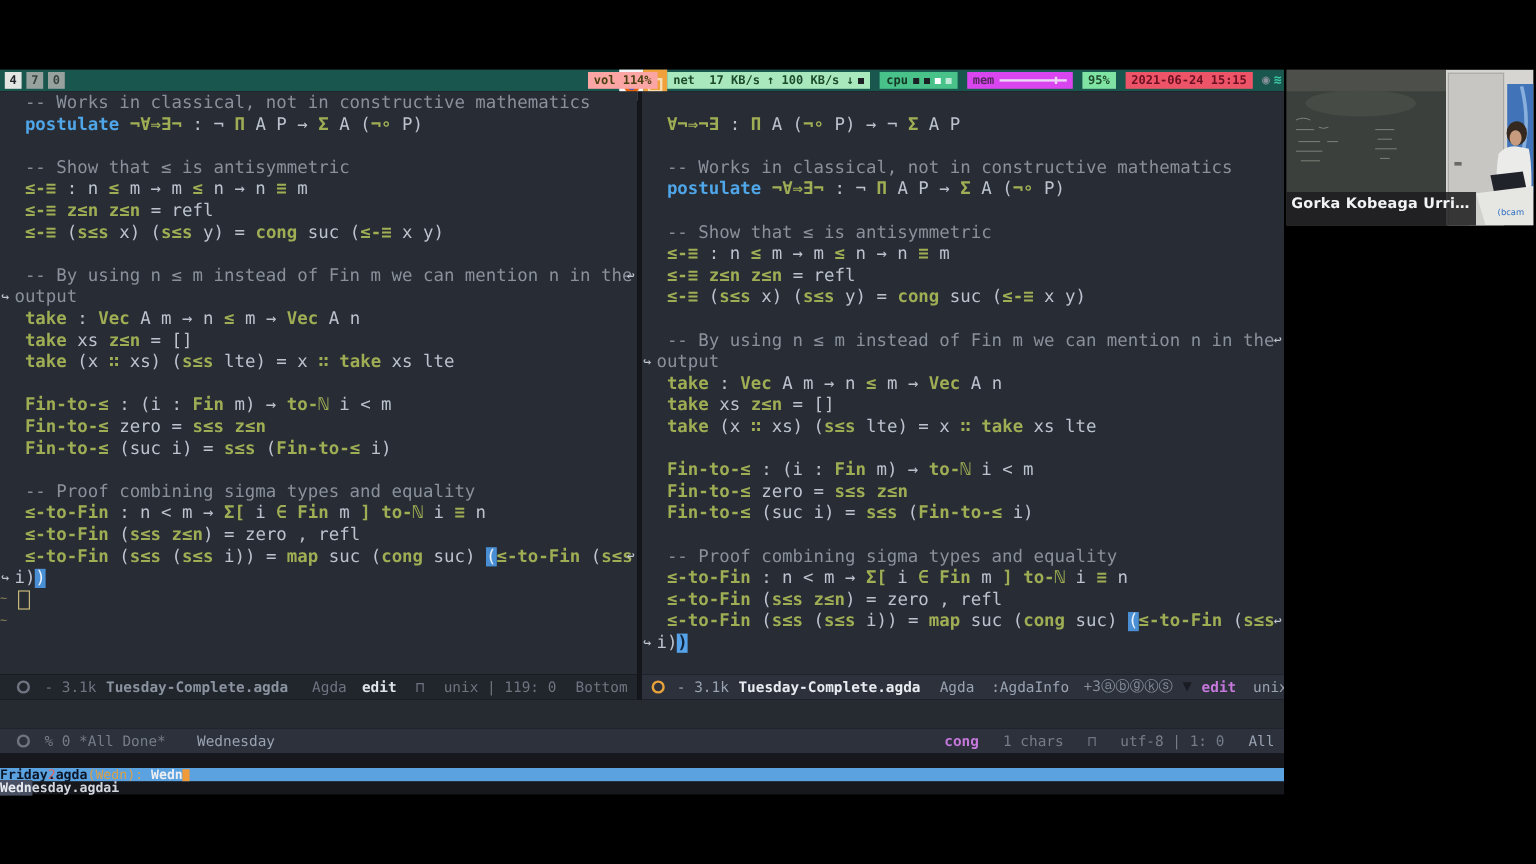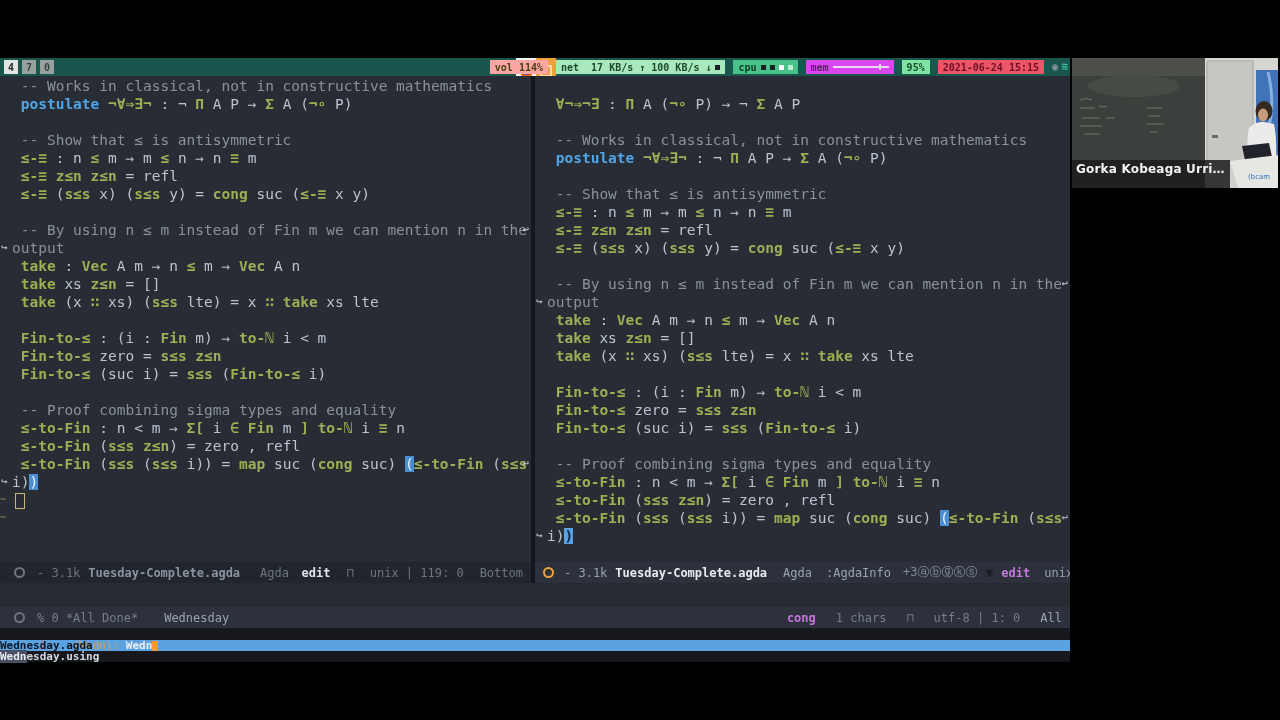--- a/index.html
+++ b/index.html
@@ -211,22 +211,22 @@
     <span class="mld" style="margin-left:20px">⊓</span>
     <span style="margin-left:20px;color:#767d89">utf-8 | 1: 0</span>
     <span style="margin-left:20px;margin-right:8px">All</span>
   </div>
 
   <div id="minibuf">
     <div class="mbrow" id="mbrow1">
       <span class="mb-count">2</span><span>    </span><span class="mb-prompt">(Wedn): </span><span class="mb-input">Wedn</span><span class="mb-cursor"></span>
     </div>
     <div id="cands">
-        <div class="mbrow cand-sel">Wednesday.agda</div>
-        <div class="mbrow cand"><span class="match">Wedn</span><span>esday.using</span></div>
+        <div class="mbrow cand-sel">Friday.agda</div>
+        <div class="mbrow cand"><span class="match">Wedn</span><span>esday.agdai</span></div>
       </div>
   </div>
 
   <div id="webcam">
     <svg width="206" height="130" viewBox="0 0 206 130">
       <rect x="0" y="0" width="134" height="130" fill="#3c403d"></rect>
       <rect x="0" y="0" width="134" height="18" fill="#53564f" opacity="0.75"></rect>
       <ellipse cx="62" cy="28" rx="46" ry="11" fill="#4a4d47" opacity="0.8"></ellipse>
       <g stroke="#9aa094" stroke-width="0.8" fill="none" opacity="0.7">
         <path d="M8 42 q6 -3 12 0"></path>

